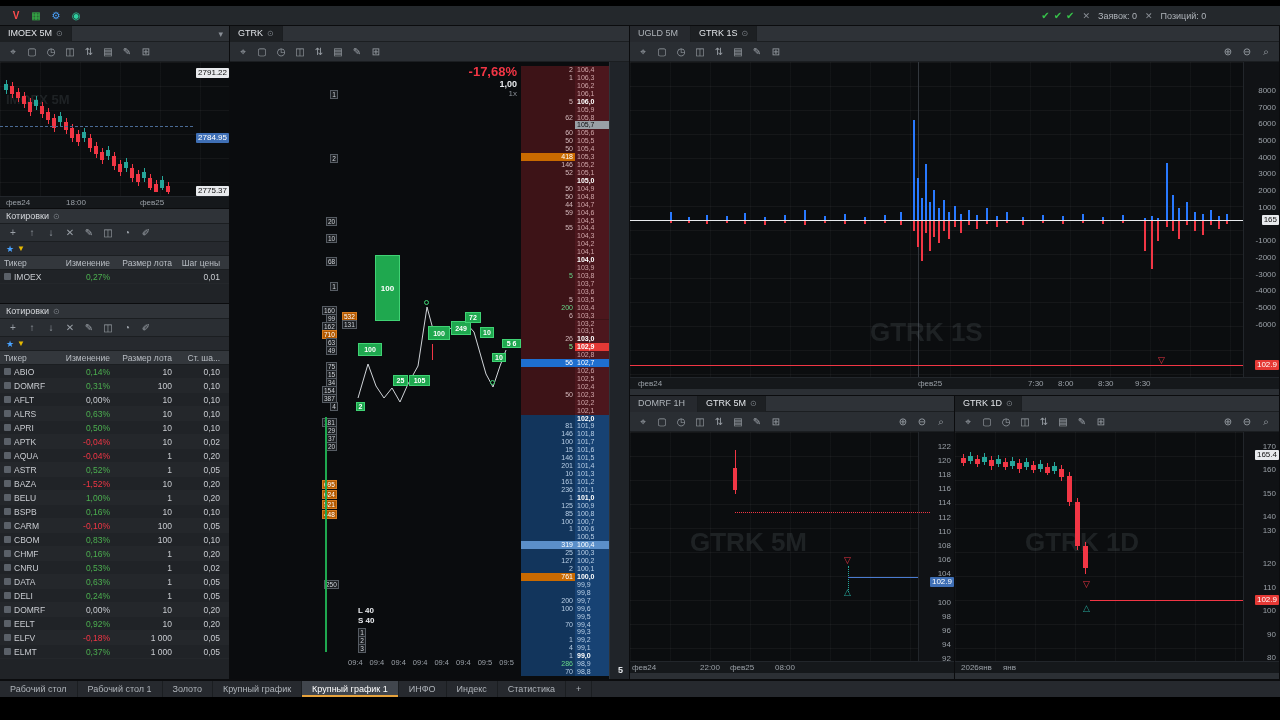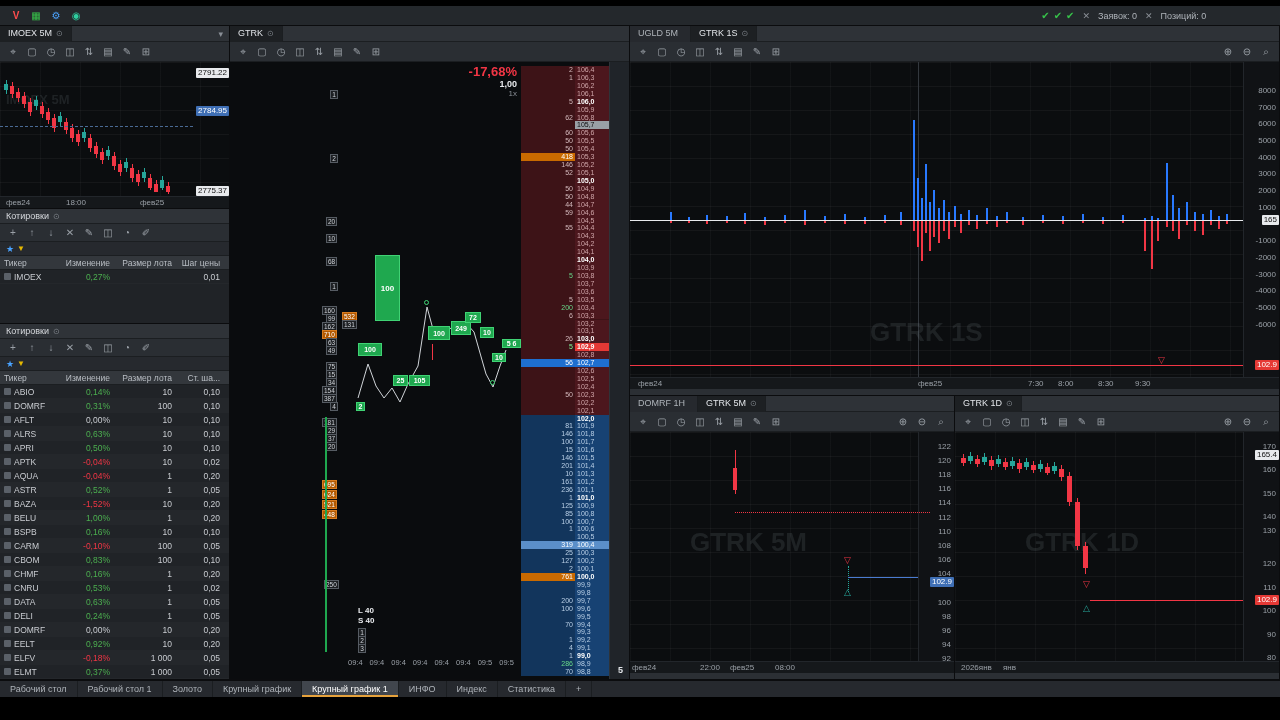--- a/index.html
+++ b/index.html
@@ -229,21 +229,21 @@
             <i class="cbody r" style="left: 148px; top: 116px; height: 10px; width: 4px;"></i>
             <i class="wick r" style="left: 156px; top: 118px; height: 12px;"></i>
             <i class="cbody r" style="left: 154px; top: 122px; height: 8px; width: 4px;"></i>
             <i class="wick g" style="left: 162px; top: 114px; height: 14px;"></i>
             <i class="cbody g" style="left: 160px; top: 118px; height: 8px; width: 4px;"></i>
             <i class="wick r" style="left: 168px; top: 120px; height: 12px;"></i>
             <i class="cbody r" style="left: 166px; top: 124px; height: 6px; width: 4px;"></i>
           </div>
         <div class="dashline" style="top:64px"></div>
         <span class="pricebox pb-white" style="top:6px">2791.22</span>
-        <span class="pricebox pb-blue" style="top:44px">2784.95</span>
+        <span class="pricebox pb-blue" style="top:71px">2784.95</span>
         <span class="pricebox pb-white" style="top:124px">2775.37</span>
       </div>
       <div class="xaxisrow">
 
       <span class="xlab" style="left: 6px;">фев24</span>
           <span class="xlab" style="left: 66px;">18:00</span>
           <span class="xlab" style="left: 140px;">фев25</span>
         </div>
 
       <div class="q-head">
@@ -265,21 +265,21 @@
 
       <span class=" ic-star">★</span>
           <span class=" ic-funnel">▼</span>
         </div>
       <div class="q-thead">
         <span class="qc tk">Тикер</span>
         <span class="qc ch">Изменение</span>
         <span class="qc lot">Размер лота</span>
         <span class="qc st">Шаг цены</span>
       </div>
-      <div class="qbody" style="height:53px">
+      <div class="qbody" style="height:33px">
 
           <div class="qrow">
             <span class="qc tk">
               <i class="tkic"></i>
               <span>IMOEX</span>
             </span>
             <span class="qc ch up">0,27%</span>
             <span class="qc lot"></span>
             <span class="qc st">0,01</span>
           </div>

